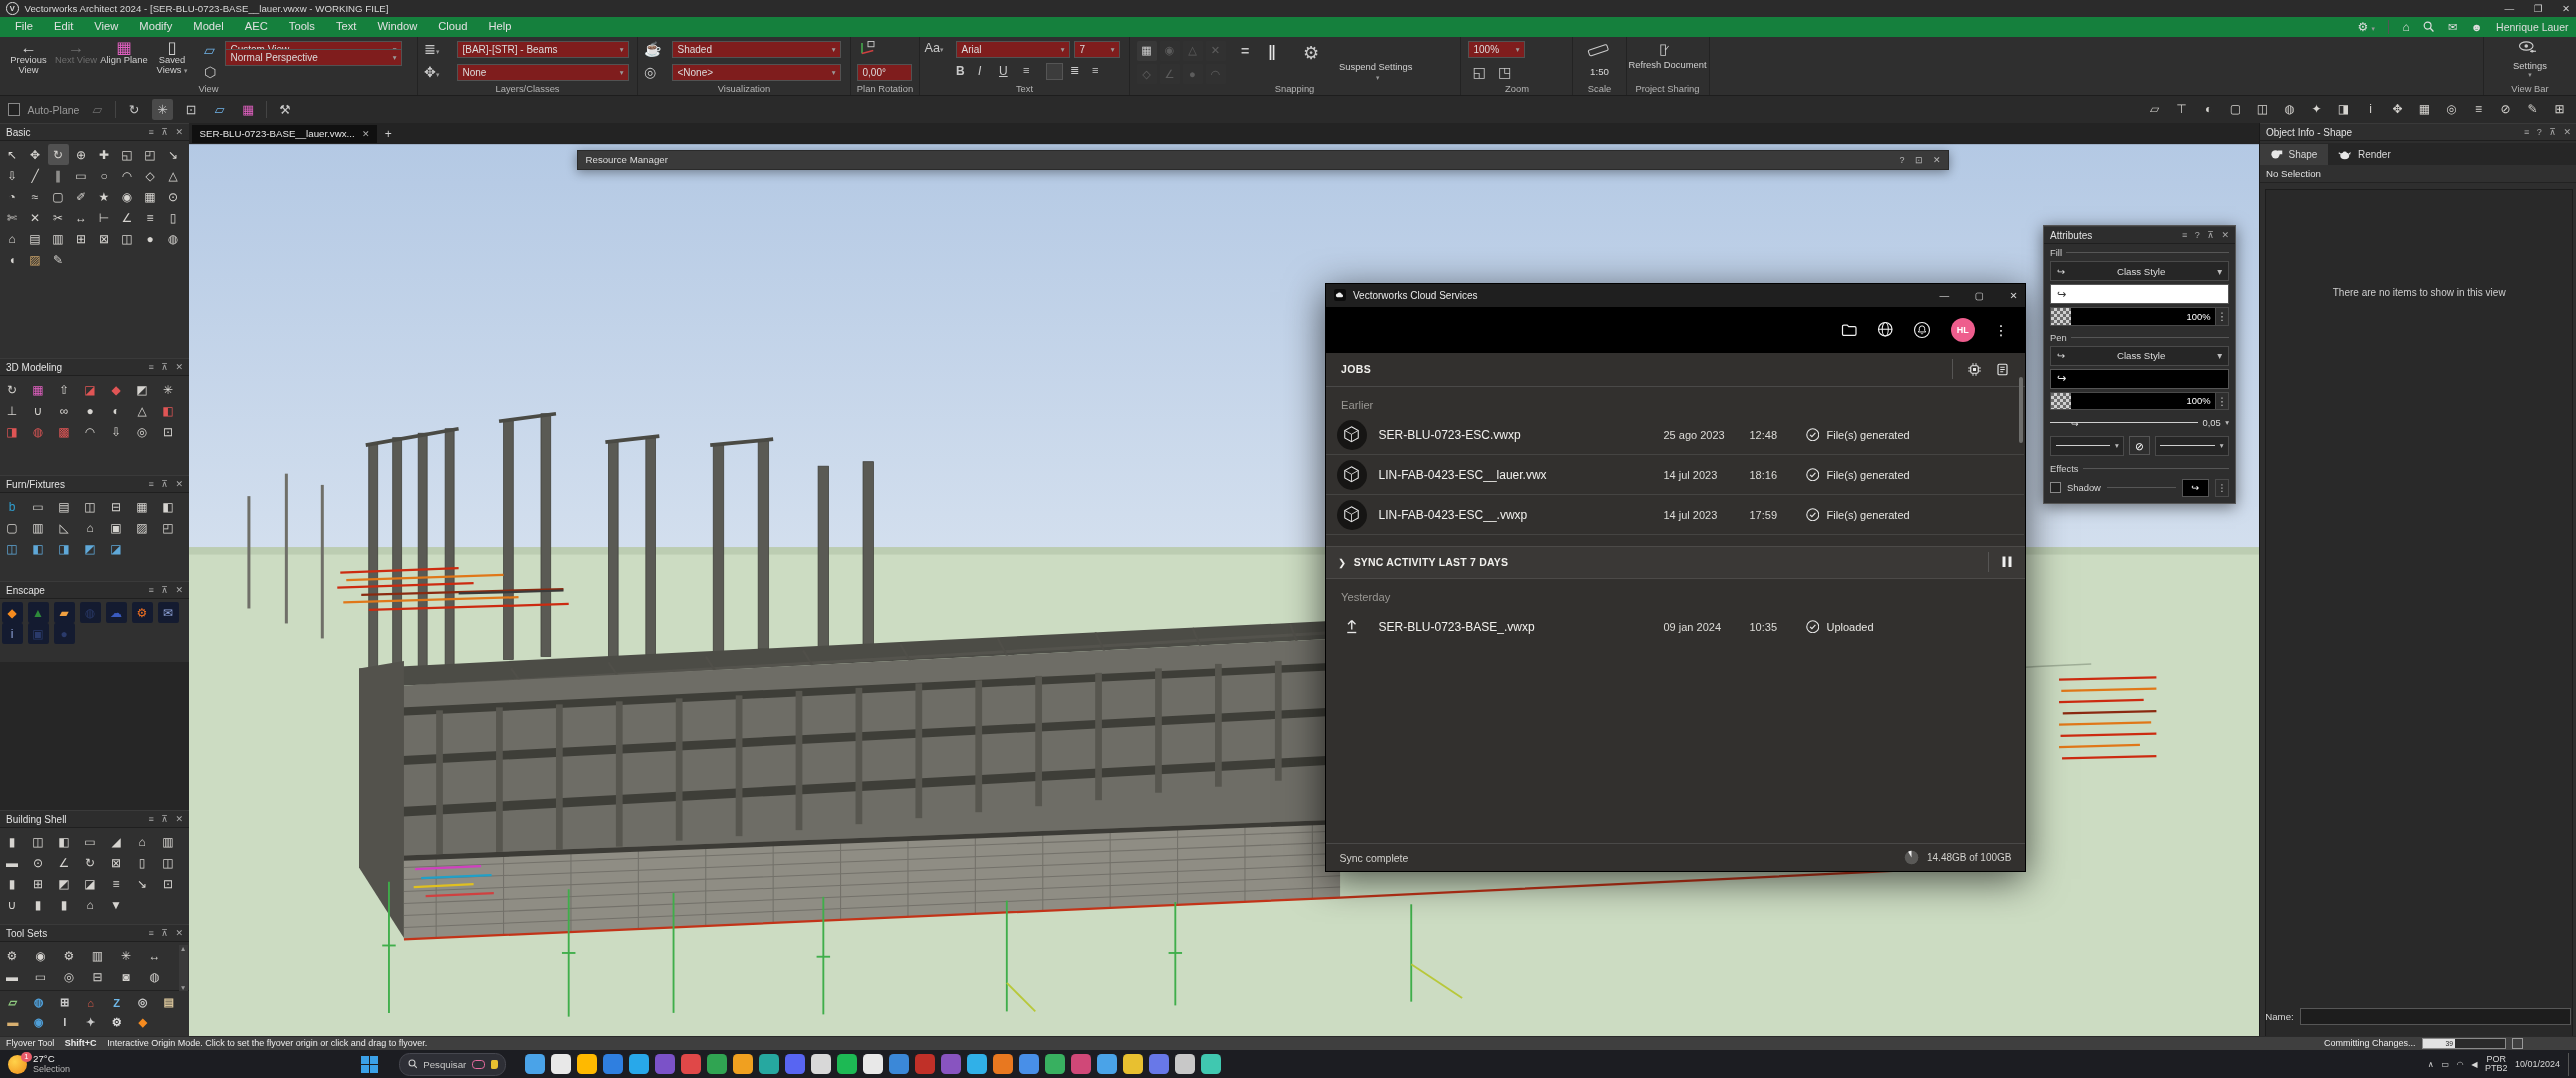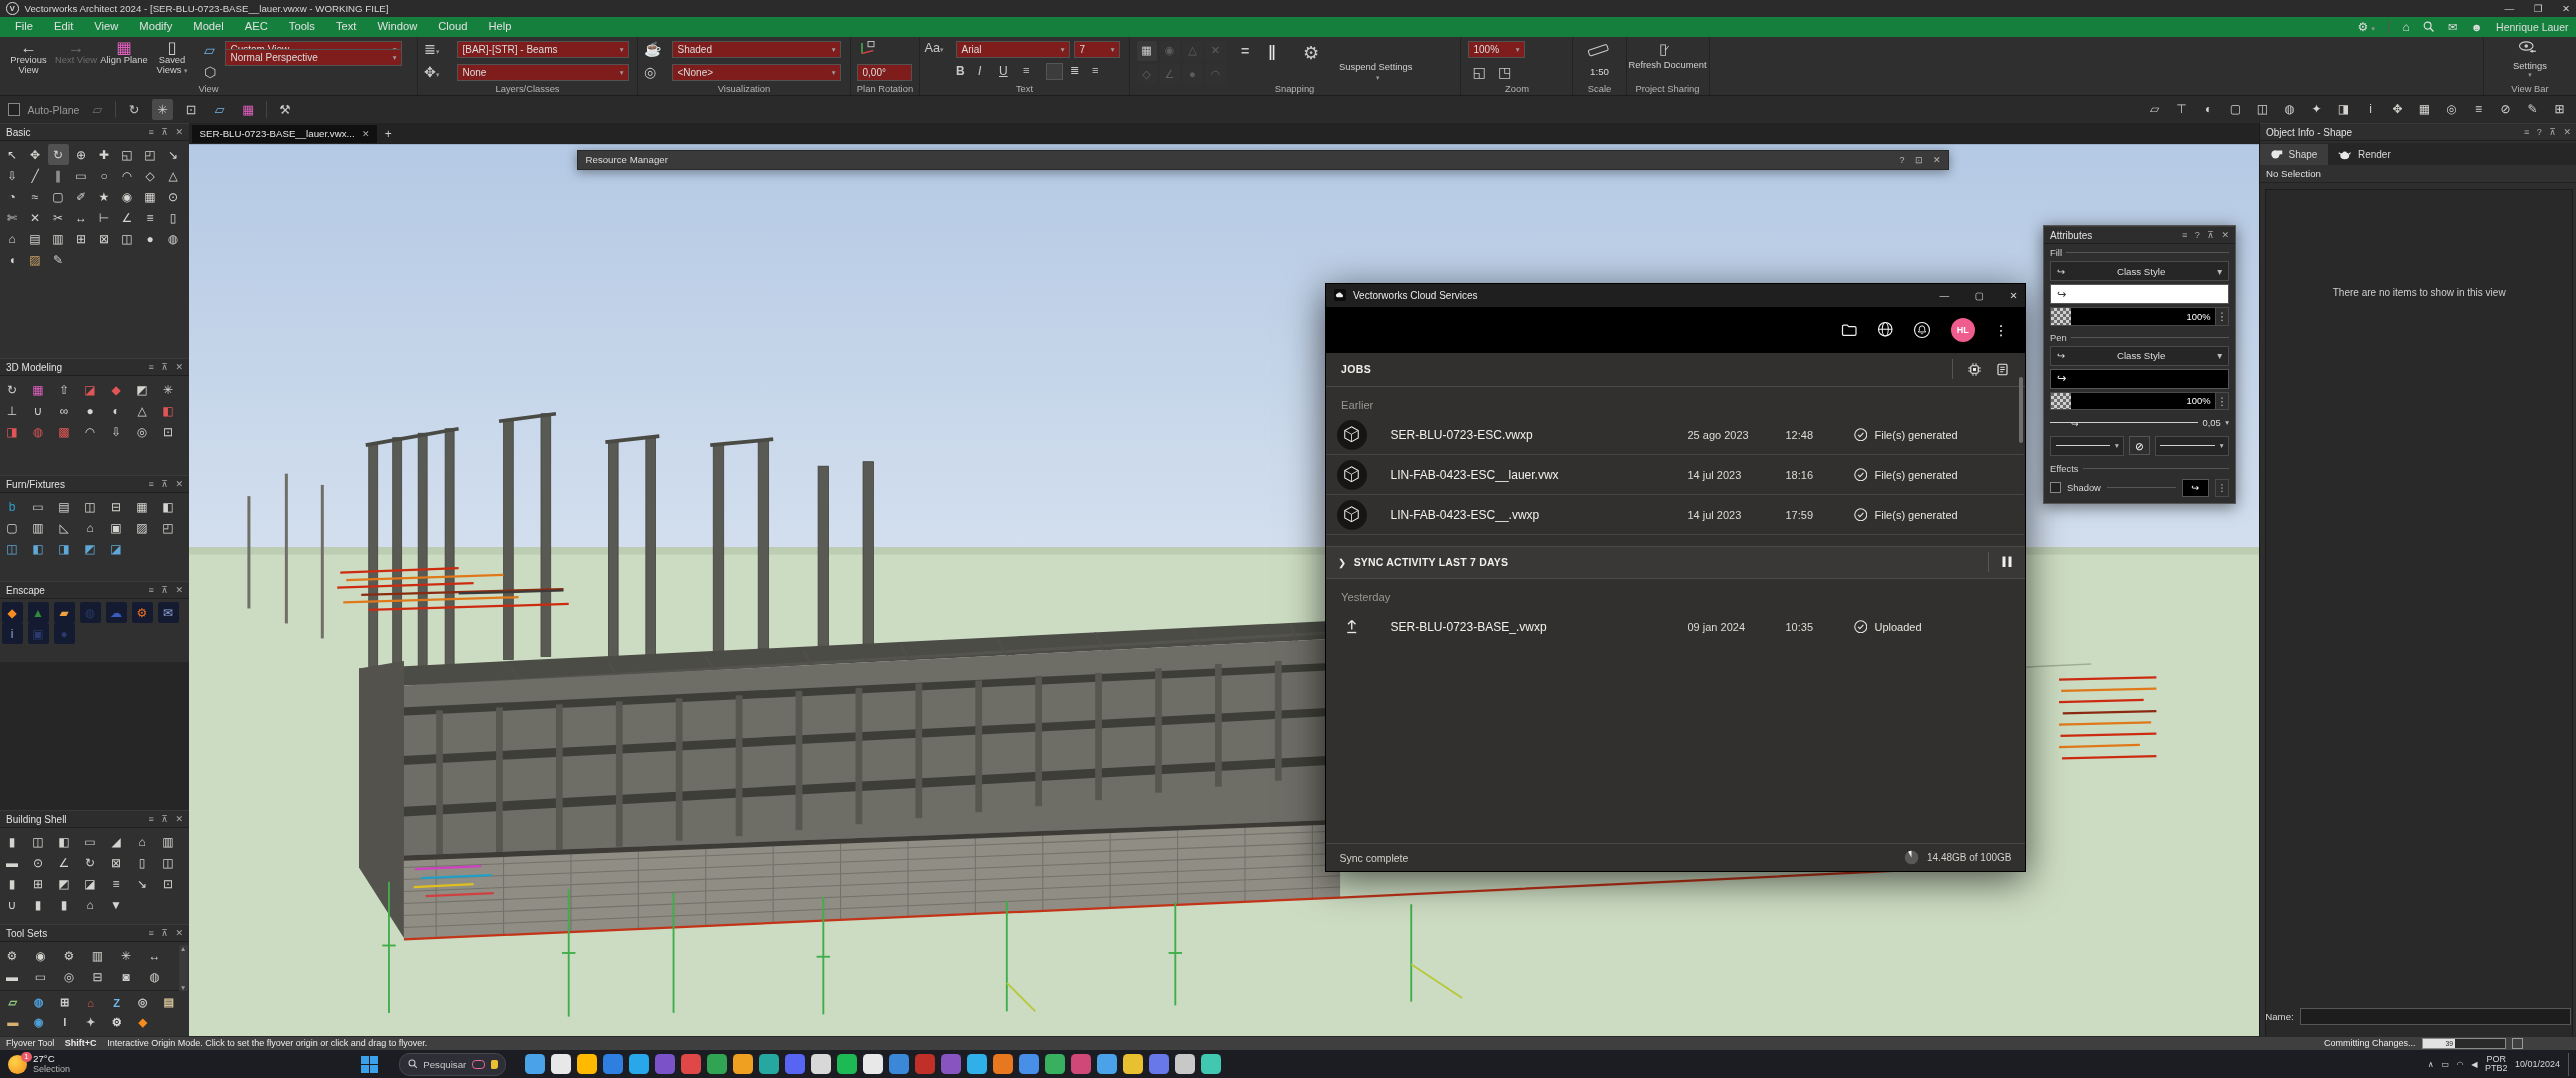--- a/index.html
+++ b/index.html
@@ -67,21 +67,21 @@
   .cloud-title{height:22.5px;background:#1f1f1f;display:flex;align-items:center;padding:0 7.5px;gap:7.5px;flex:none;}
   .cloud-title .t{font-size:10px;color:#eaeaea;}
   .cloud-title .wb{margin-left:auto;display:flex;gap:25.5px;color:#d8d8d8;font-size:9.7px;}
   .cloud-appbar{height:46px;background:#000;display:flex;align-items:center;justify-content:flex-end;gap:19.5px;padding:0 16.5px;flex:none;}
   .avatar{width:24px;height:24px;border-radius:50%;background:#ee5d8d;color:#fff;font-size:9px;font-weight:bold;display:flex;align-items:center;justify-content:center;}
   .jobs-head{height:33px;display:flex;align-items:center;padding:0 15px;border-bottom:0.7px solid #4a4948;flex:none;}
   .jobs-head .jt{font-size:10.5px;font-weight:bold;letter-spacing:0.4px;color:#f0efec;}
   .jobs-head .ji{margin-left:auto;display:flex;align-items:center;gap:13.5px;}
   .jobs-head .div{width:0.7px;height:19.5px;background:#565554;}
   .section-label{color:#999793;font-size:11.2px;padding:12px 15px 4.5px;}
-  .job-row{display:flex;align-items:center;height:39px;border-bottom:0.7px solid #454442;margin:0 1.5px 0 0;padding:0 10.5px;gap:12px;}
+  .job-row{display:flex;align-items:center;height:39px;border-bottom:0.7px solid #454442;margin:0 1.5px 0 0;padding:0 10.5px;gap:0;}
   .job-ico{width:30px;height:30px;border-radius:50%;background:#161514;display:flex;align-items:center;justify-content:center;flex:none;margin-right:12px;}
   .job-name{font-size:12px;color:#f2f1ee;width:285px;}
   .job-date{font-size:11px;color:#dddcd8;width:86px;}
   .job-time{font-size:11px;color:#dddcd8;width:56px;}
   .job-status{display:flex;align-items:center;gap:7.5px;font-size:11px;color:#e6e5e1;}
   .sync-bar{height:31px;background:#3a3836;border-top:0.7px solid #4c4a48;border-bottom:0.7px solid #4c4a48;display:flex;align-items:center;padding:0 12px;flex:none;margin-top:10.5px;}
   .sync-bar .st{font-size:10.5px;font-weight:bold;color:#f0efec;letter-spacing:0.2px;margin-left:7.5px;}
   .sync-bar .pright{margin-left:auto;display:flex;align-items:center;gap:12px;}
   .cloud-footer{margin-top:auto;height:27px;border-top:0.7px solid #4a4948;display:flex;align-items:center;padding:0 13.5px;color:#d2d1cd;font-size:10.5px;flex:none;}
   .cloud-footer .stor{margin-left:auto;display:flex;align-items:center;gap:7.5px;font-size:10px;}

